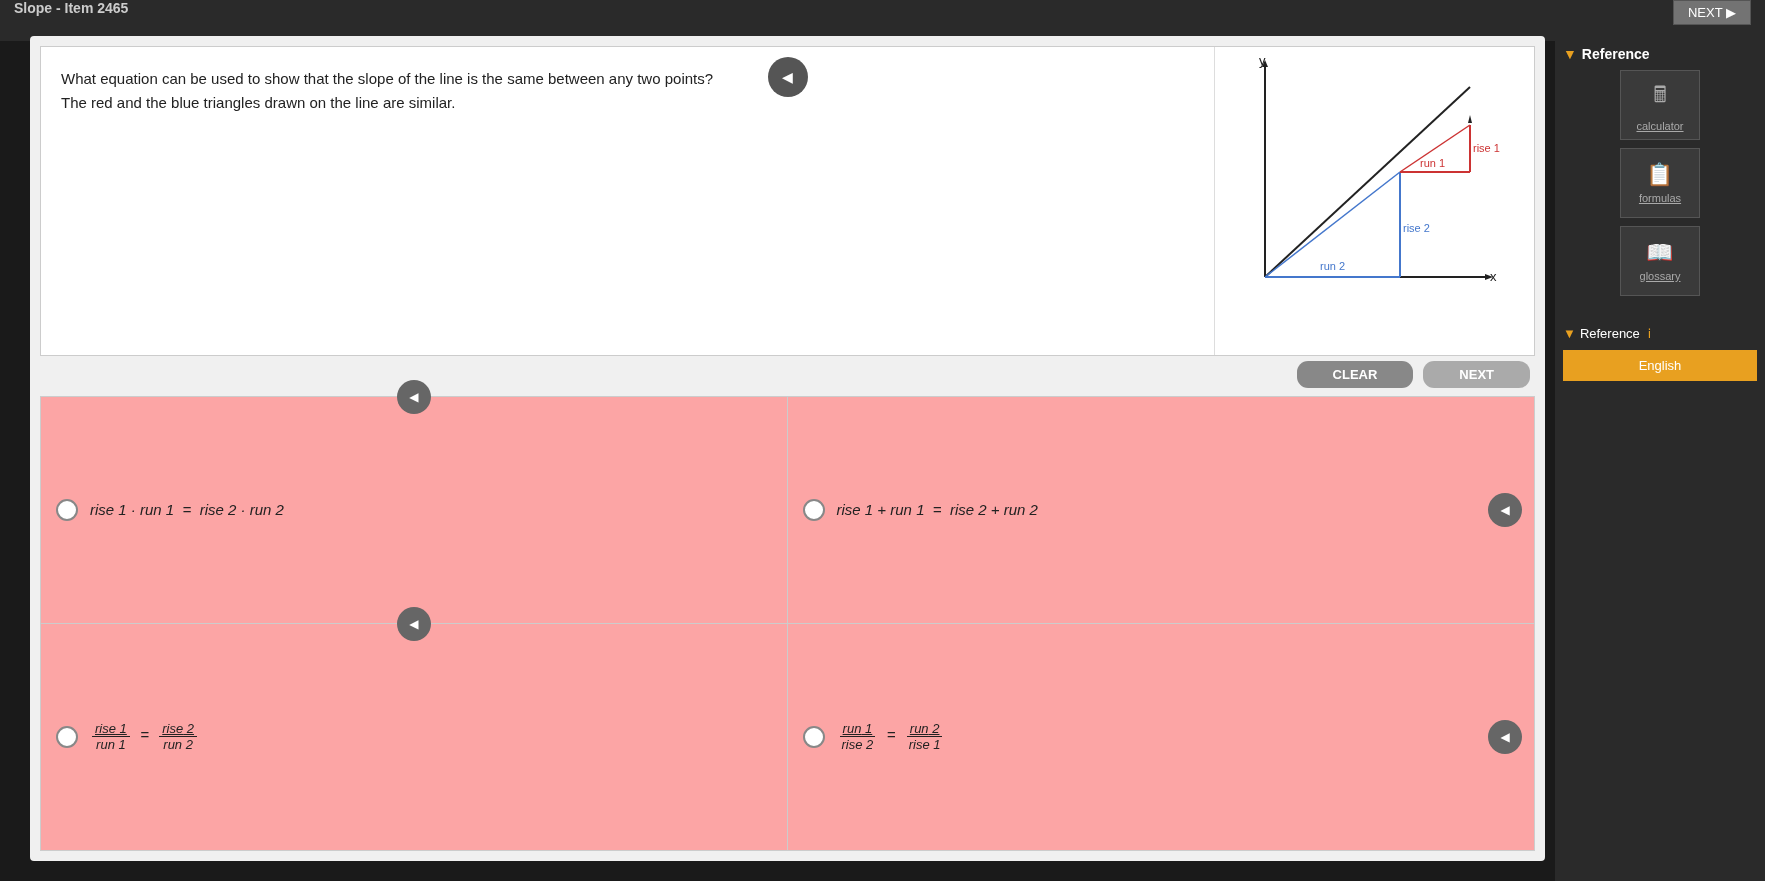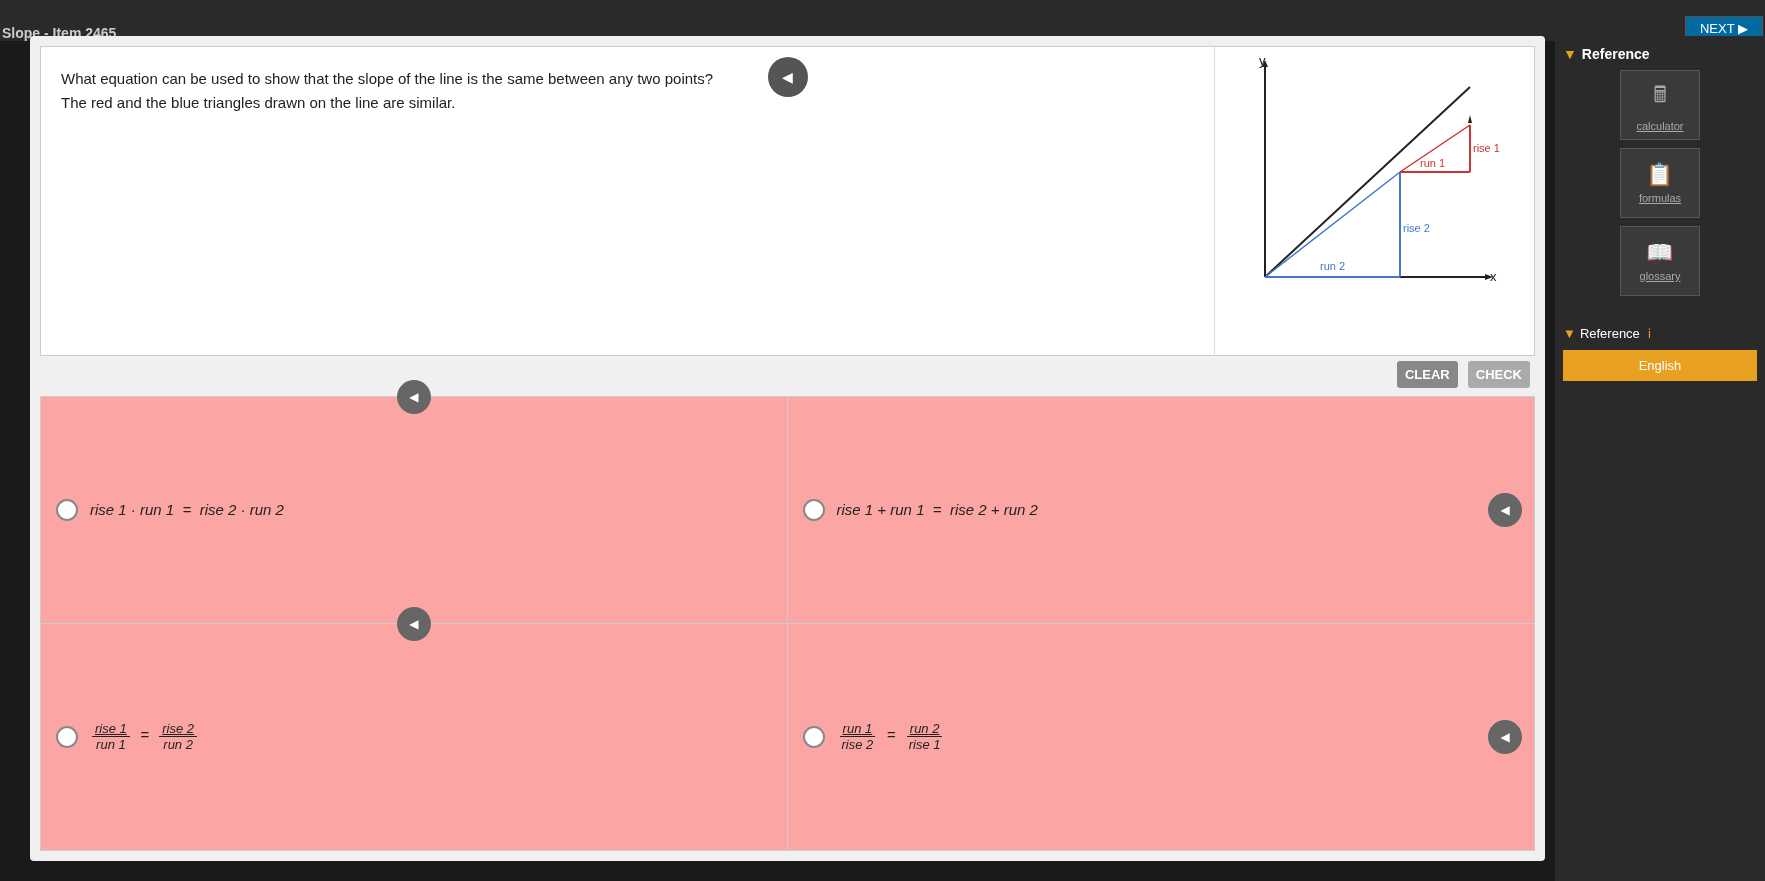--- a/index.html
+++ b/index.html
@@ -13,33 +13,33 @@
     }
 
     .top-bar {
       position: absolute;
       top: 0;
       left: 0;
       right: 0;
       height: 41px;
       background: #2a2a2a;
       display: flex;
-      align-items: flex-end;
+      align-items: flex-start;
       justify-content: space-between;
-      padding: 0 2px;
+      padding: 0 14px;
     }
 
     .top-title {
       color: #ccc;
       font-size: 14px;
       font-weight: bold;
     }
 
     .next-btn {
-      background: #0369a1;
+      background: #737373;
       color: white;
       border: 1px solid #555;
       padding: 4px 14px;
       font-size: 13px;
       cursor: pointer;
       display: flex;
       align-items: center;
       gap: 4px;
     }
 
@@ -106,24 +106,24 @@
     
     .buttons-row {
       position: absolute;
       top: 325px;
       right: 15px;
       display: flex;
       gap: 10px;
     }
 
     .clear-btn, .check-btn {
-      padding: 6px 8px;
+      padding: 6px 36px;
       font-size: 13px;
       border: none;
-      border-radius: 3px;
+      border-radius: 11px;
       cursor: pointer;
       font-weight: bold;
     }
 
     .clear-btn {
       background: #888;
       color: white;
     }
 
     .check-btn {
@@ -352,21 +352,21 @@
 
         <text x="195" y="110" font-size="11" fill="#cc3333">run 1</text>
 
         <text x="248" y="95" font-size="11" fill="#cc3333">rise 1</text>
       </svg>
     </div>
   </div>
 
   <div class="buttons-row">
     <button class="clear-btn">CLEAR</button>
-    <button class="check-btn">CHECK</button>
+    <button class="check-btn">NEXT</button>
   </div>
 
   <div class="choices-grid-inner">
 
     <div class="choice-box" style="border-right: 1px solid #ccc; border-bottom: 1px solid #ccc;">
 
       <div class="audio-circle audio-top-center"></div>
       <div class="radio-circle"></div>
       <div class="choice-content">
         <em>rise</em> 1 · <em>run</em> 1 &nbsp;=&nbsp; <em>rise</em> 2 · <em>run</em> 2

